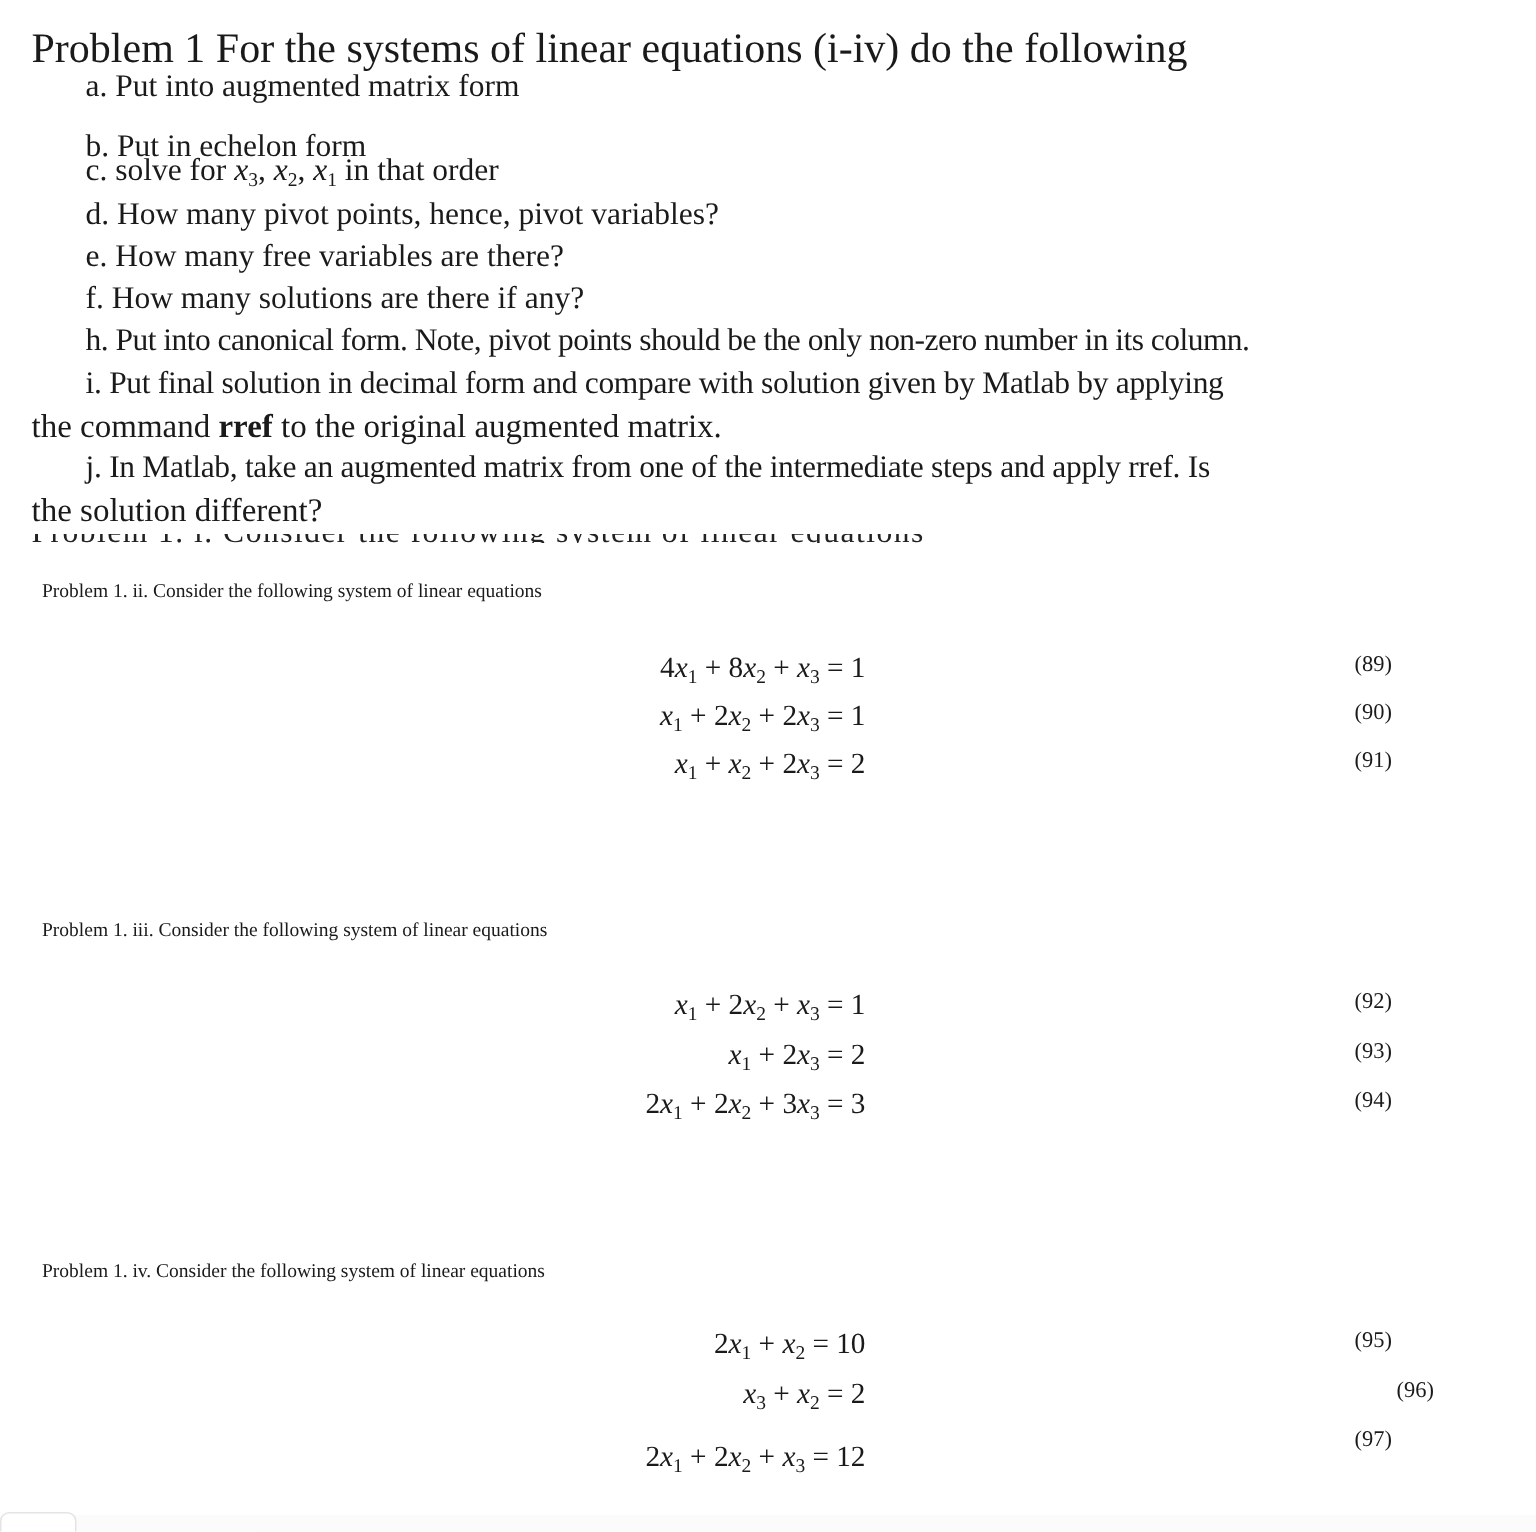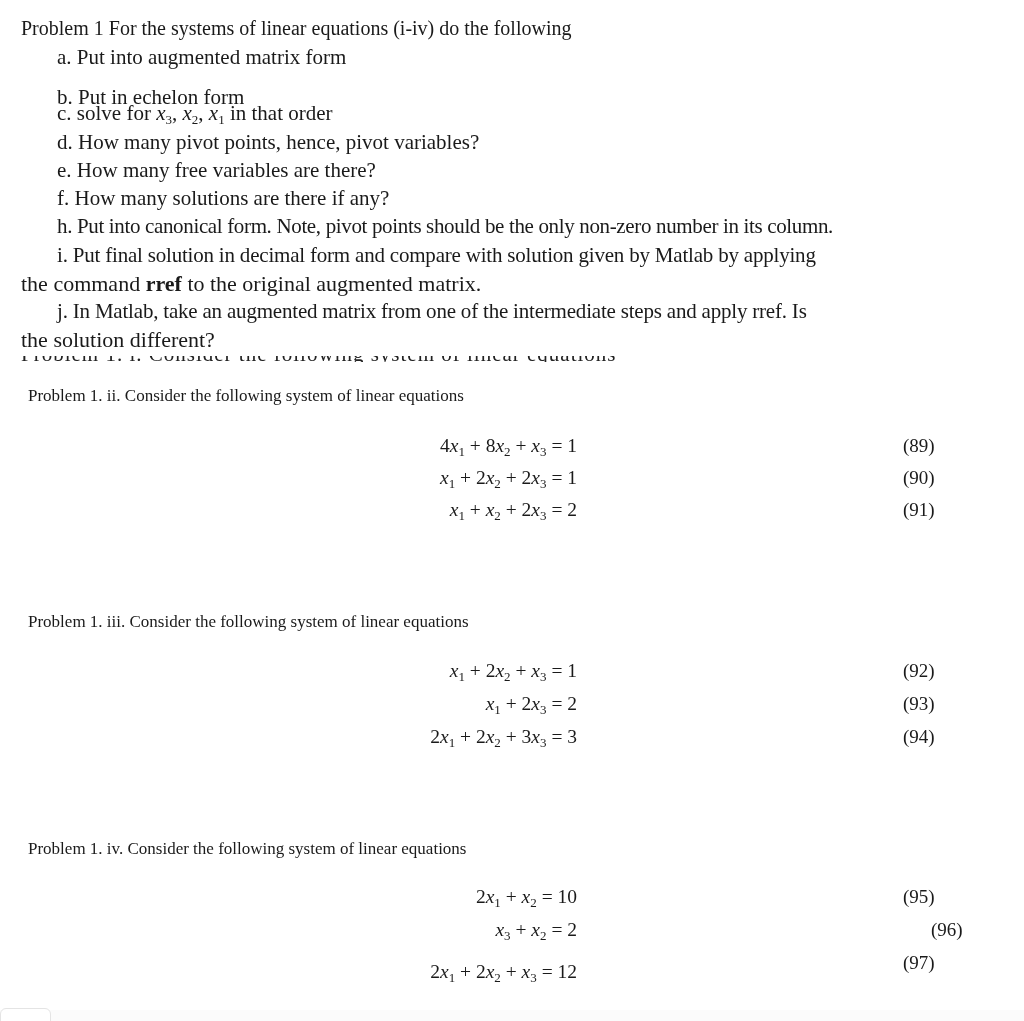--- a/index.html
+++ b/index.html
@@ -1,24 +1,24 @@
 <!DOCTYPE html>
 <html><head>
 <meta charset="utf-8">
 <style>
   html,body{margin:0;padding:0;background:#ffffff;}
   body{width:1024px;height:1021px;position:relative;overflow:hidden;
        font-family:"DejaVu Serif","Liberation Serif",serif;color:#1a1a1a;}
   .serif{font-family:"Liberation Serif","DejaVu Serif",serif;}
-  .line{position:absolute;font-size:20px;white-space:nowrap;}
+  .line{position:absolute;font-size:28px;white-space:nowrap;}
   .item{position:absolute;left:57px;font-size:21px;white-space:nowrap;}
   .cont{position:absolute;left:21px;font-size:22px;white-space:nowrap;}
-  .prob{position:absolute;left:28px;font-size:17px;white-space:nowrap;}
+  .prob{position:absolute;left:28px;font-size:13px;white-space:nowrap;}
   .eq{position:absolute;right:447px;font-size:19.5px;white-space:nowrap;}
-  .eqnum{position:absolute;left:903px;font-size:19px;white-space:nowrap;}
+  .eqnum{position:absolute;left:903px;font-size:15px;white-space:nowrap;}
   i.v{font-style:italic;}
   sub{font-size:13px;vertical-align:-4px;line-height:0;}
   b{font-weight:bold;}
   .cutoff{position:absolute;left:21px;top:356px;width:600px;height:6px;overflow:hidden;}
   .cutoff span{display:block;margin-top:-14px;font-size:21px;color:#222;letter-spacing:1px;}
   .corner{position:absolute;left:0;top:1008px;width:49px;height:20px;border:1px solid #e4e4e4;border-radius:6px;background:#fff;}
   .bottombar{position:absolute;left:0;top:1010px;width:1024px;height:11px;background:#fbfbfb;}
 </style>
 </head>
 <body>

